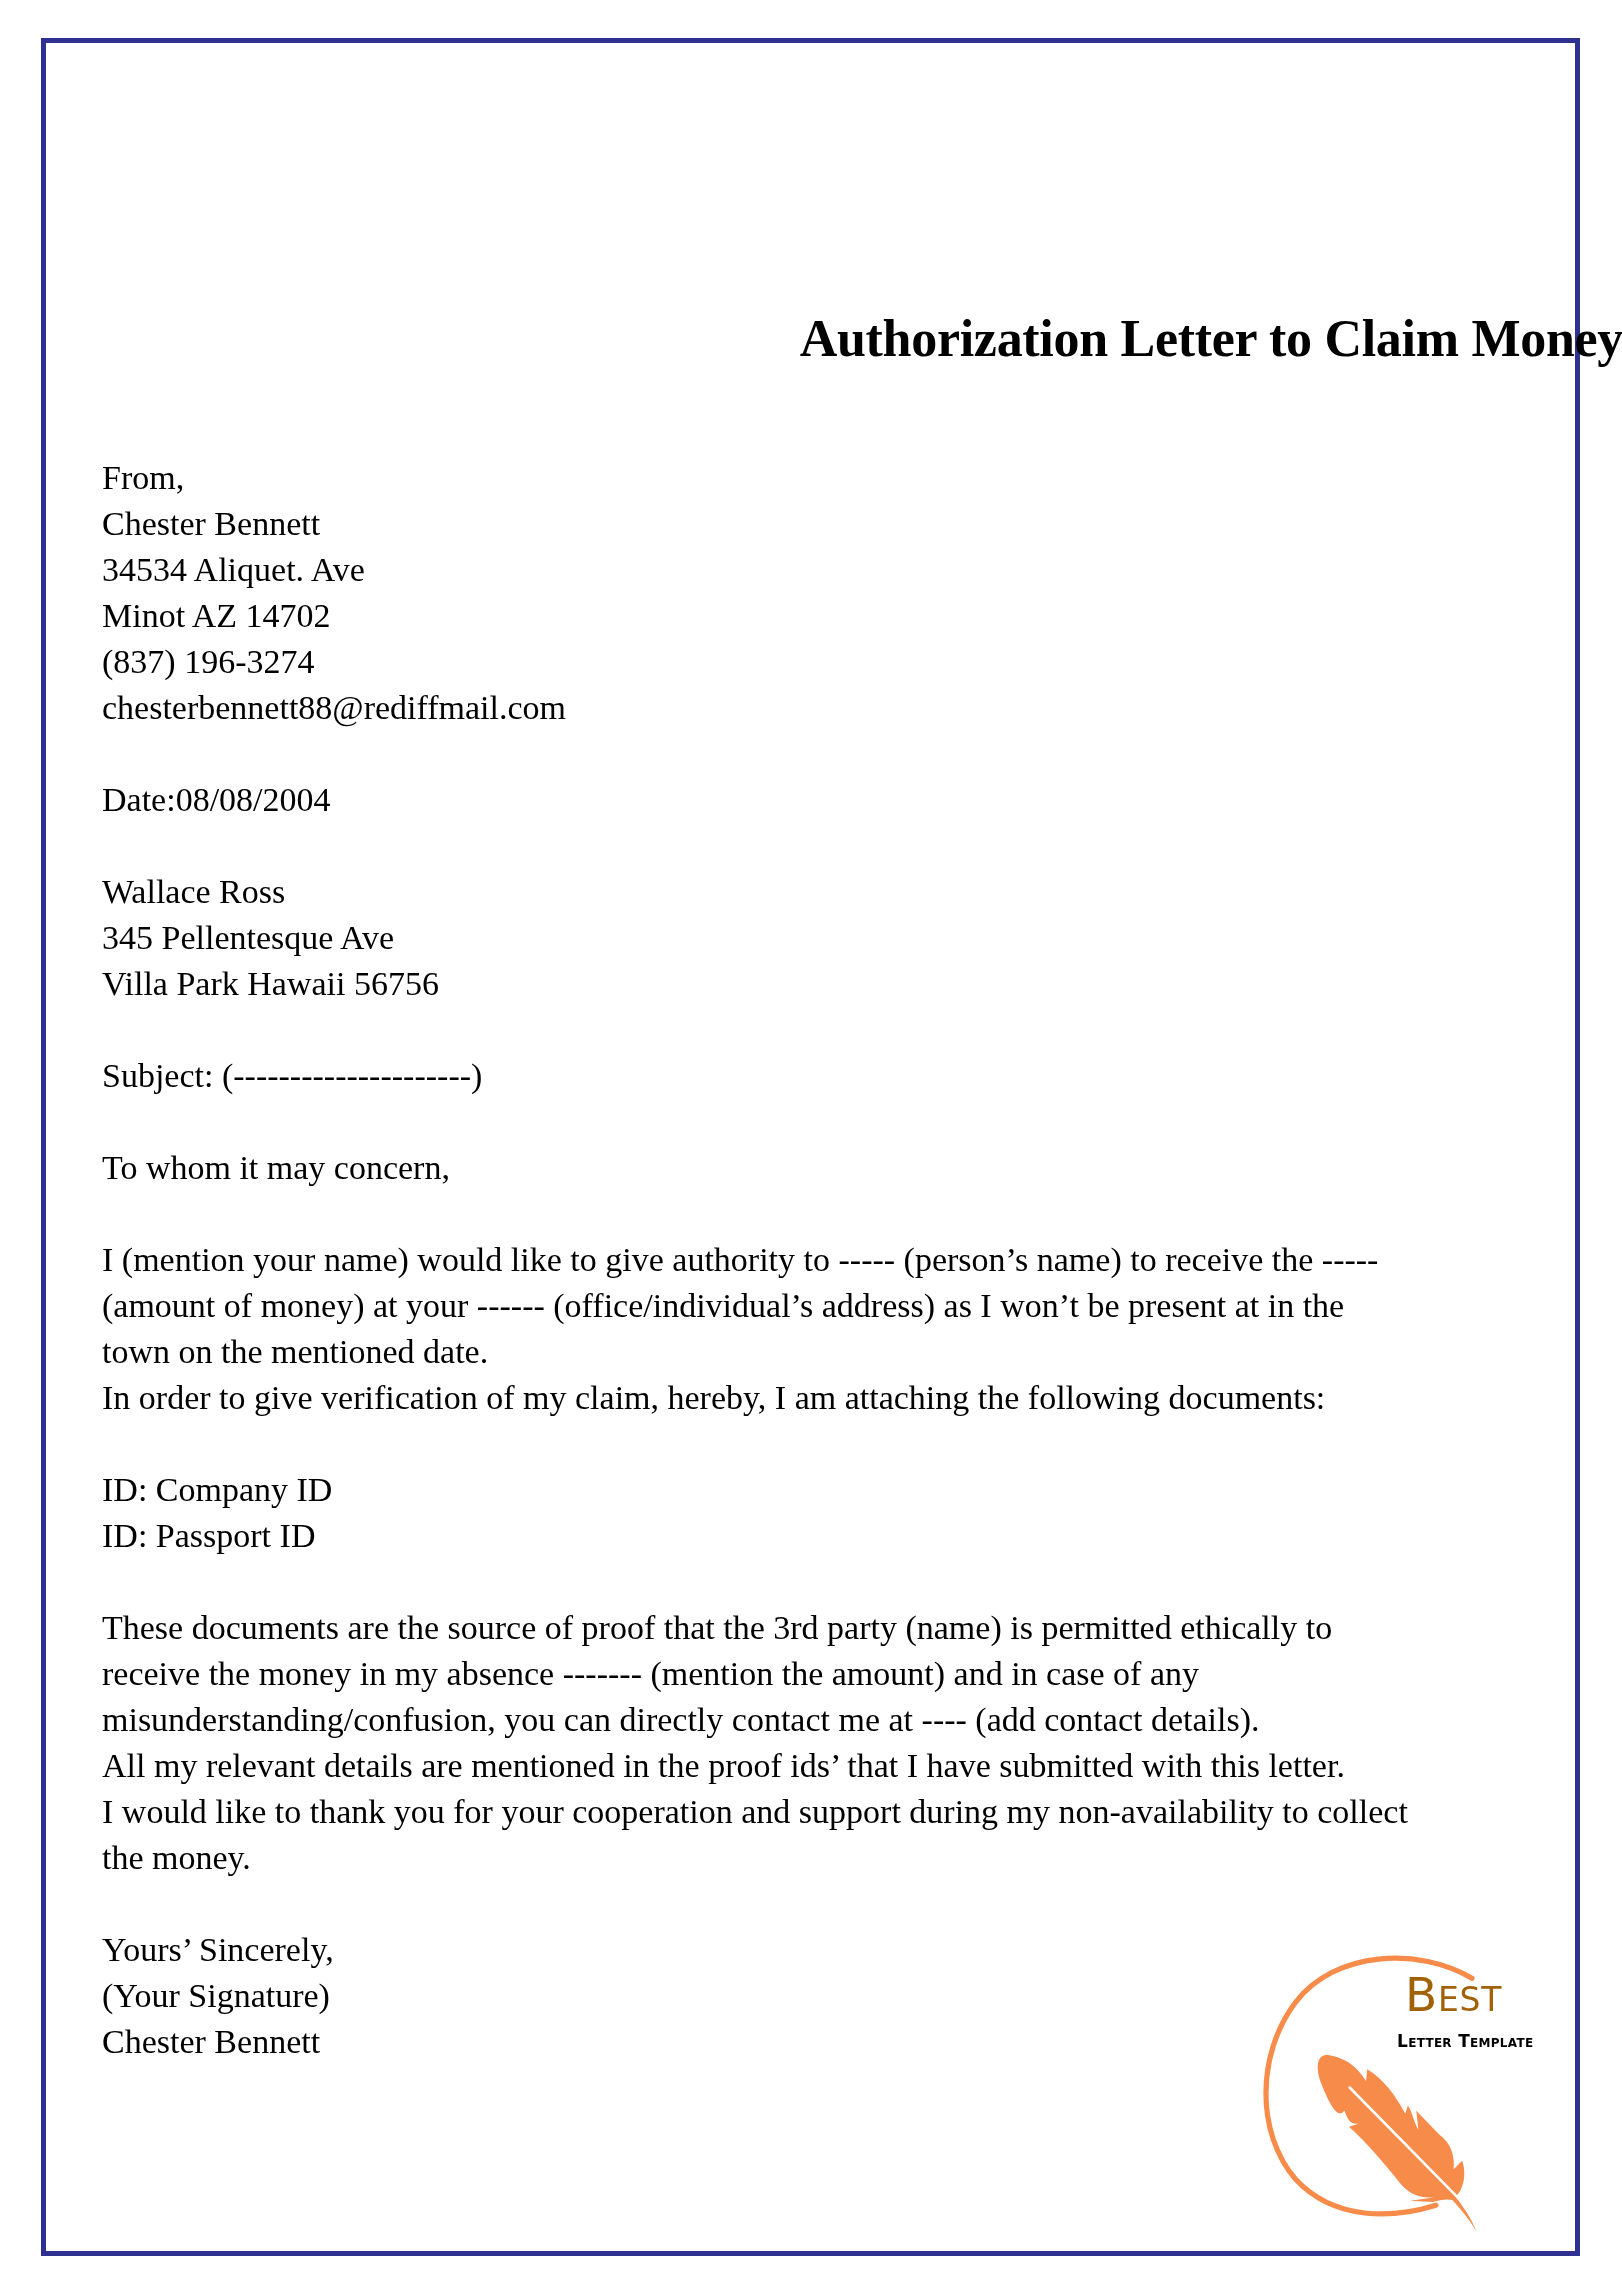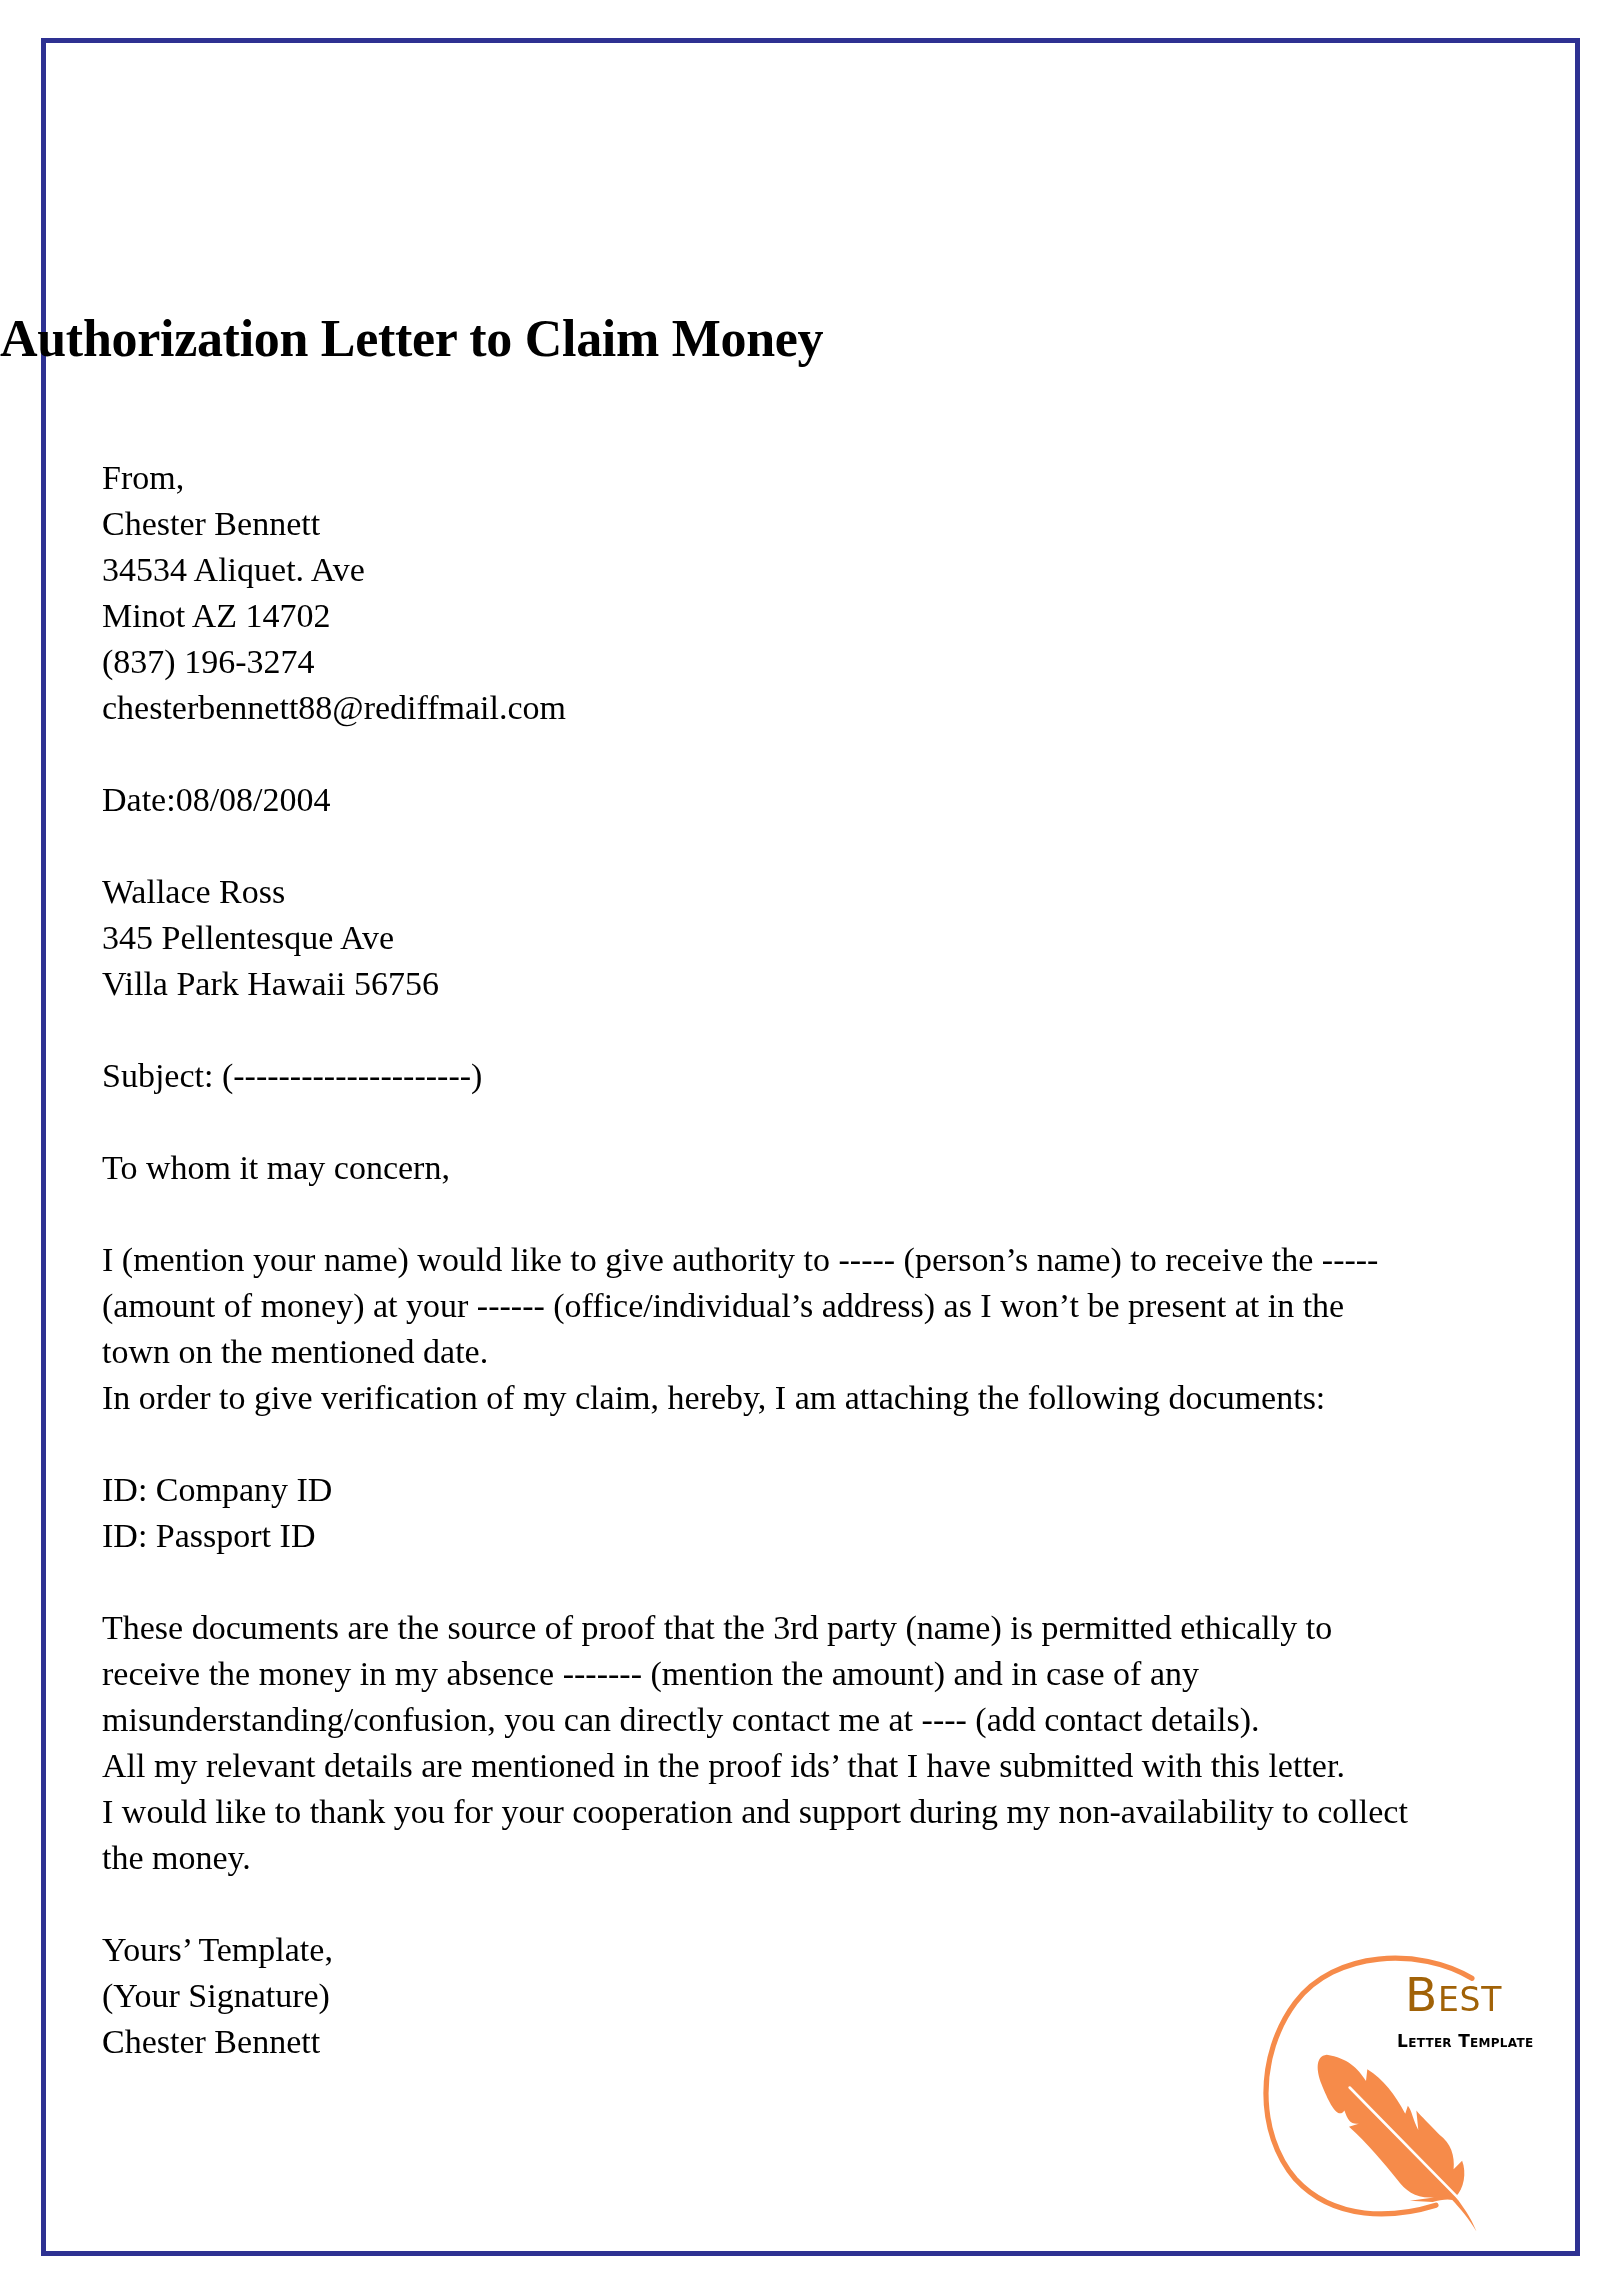--- a/index.html
+++ b/index.html
@@ -22,21 +22,21 @@
       width: 1529px;
       height: 2208px;
       border: 5.9px solid #2E3192;
       box-sizing: content-box;
     }
     .title {
       position: absolute;
       left: 0;
       width: 1623px;
       top: 306px;
-      text-align: left;
+      text-align: right;
       font-weight: bold;
       font-size: 52px;
       line-height: 65px;
       letter-spacing: -0.3px;
     }
     .content {
       position: absolute;
       left: 74px;
       top: 455px;
       width: 1472px;
@@ -138,21 +138,21 @@
   <div>
     <span class="line">These documents are the source of proof that the 3rd party (name) is permitted ethically to</span>
     <span class="line">receive the money in my absence ------- (mention the amount) and in case of any</span>
     <span class="line">misunderstanding/confusion, you can directly contact me at ---- (add contact details).</span>
     <span class="line">All my relevant details are mentioned in the proof ids’ that I have submitted with this letter.</span>
     <span class="line">I would like to thank you for your cooperation and support during my non-availability to collect</span>
     <span class="line">the money.</span>
   </div>
   <span class="gap"></span>
   <div>
-    <span class="line">Yours’ Template,</span>
+    <span class="line">Yours’ Sincerely,</span>
     <span class="line">(Your Signature)</span>
     <span class="line">Chester Bennett</span>
   </div>
 </div>
 
 <div class="logo">
   <svg viewBox="0 0 520 520">
 
     <path d="M 370 103 C 290 55, 160 60, 100 140 C 40 220, 40 340, 100 410 C 160 475, 250 470, 315 450" fill="none" stroke="#F68B4A" stroke-width="8" stroke-linecap="round"></path>
 

